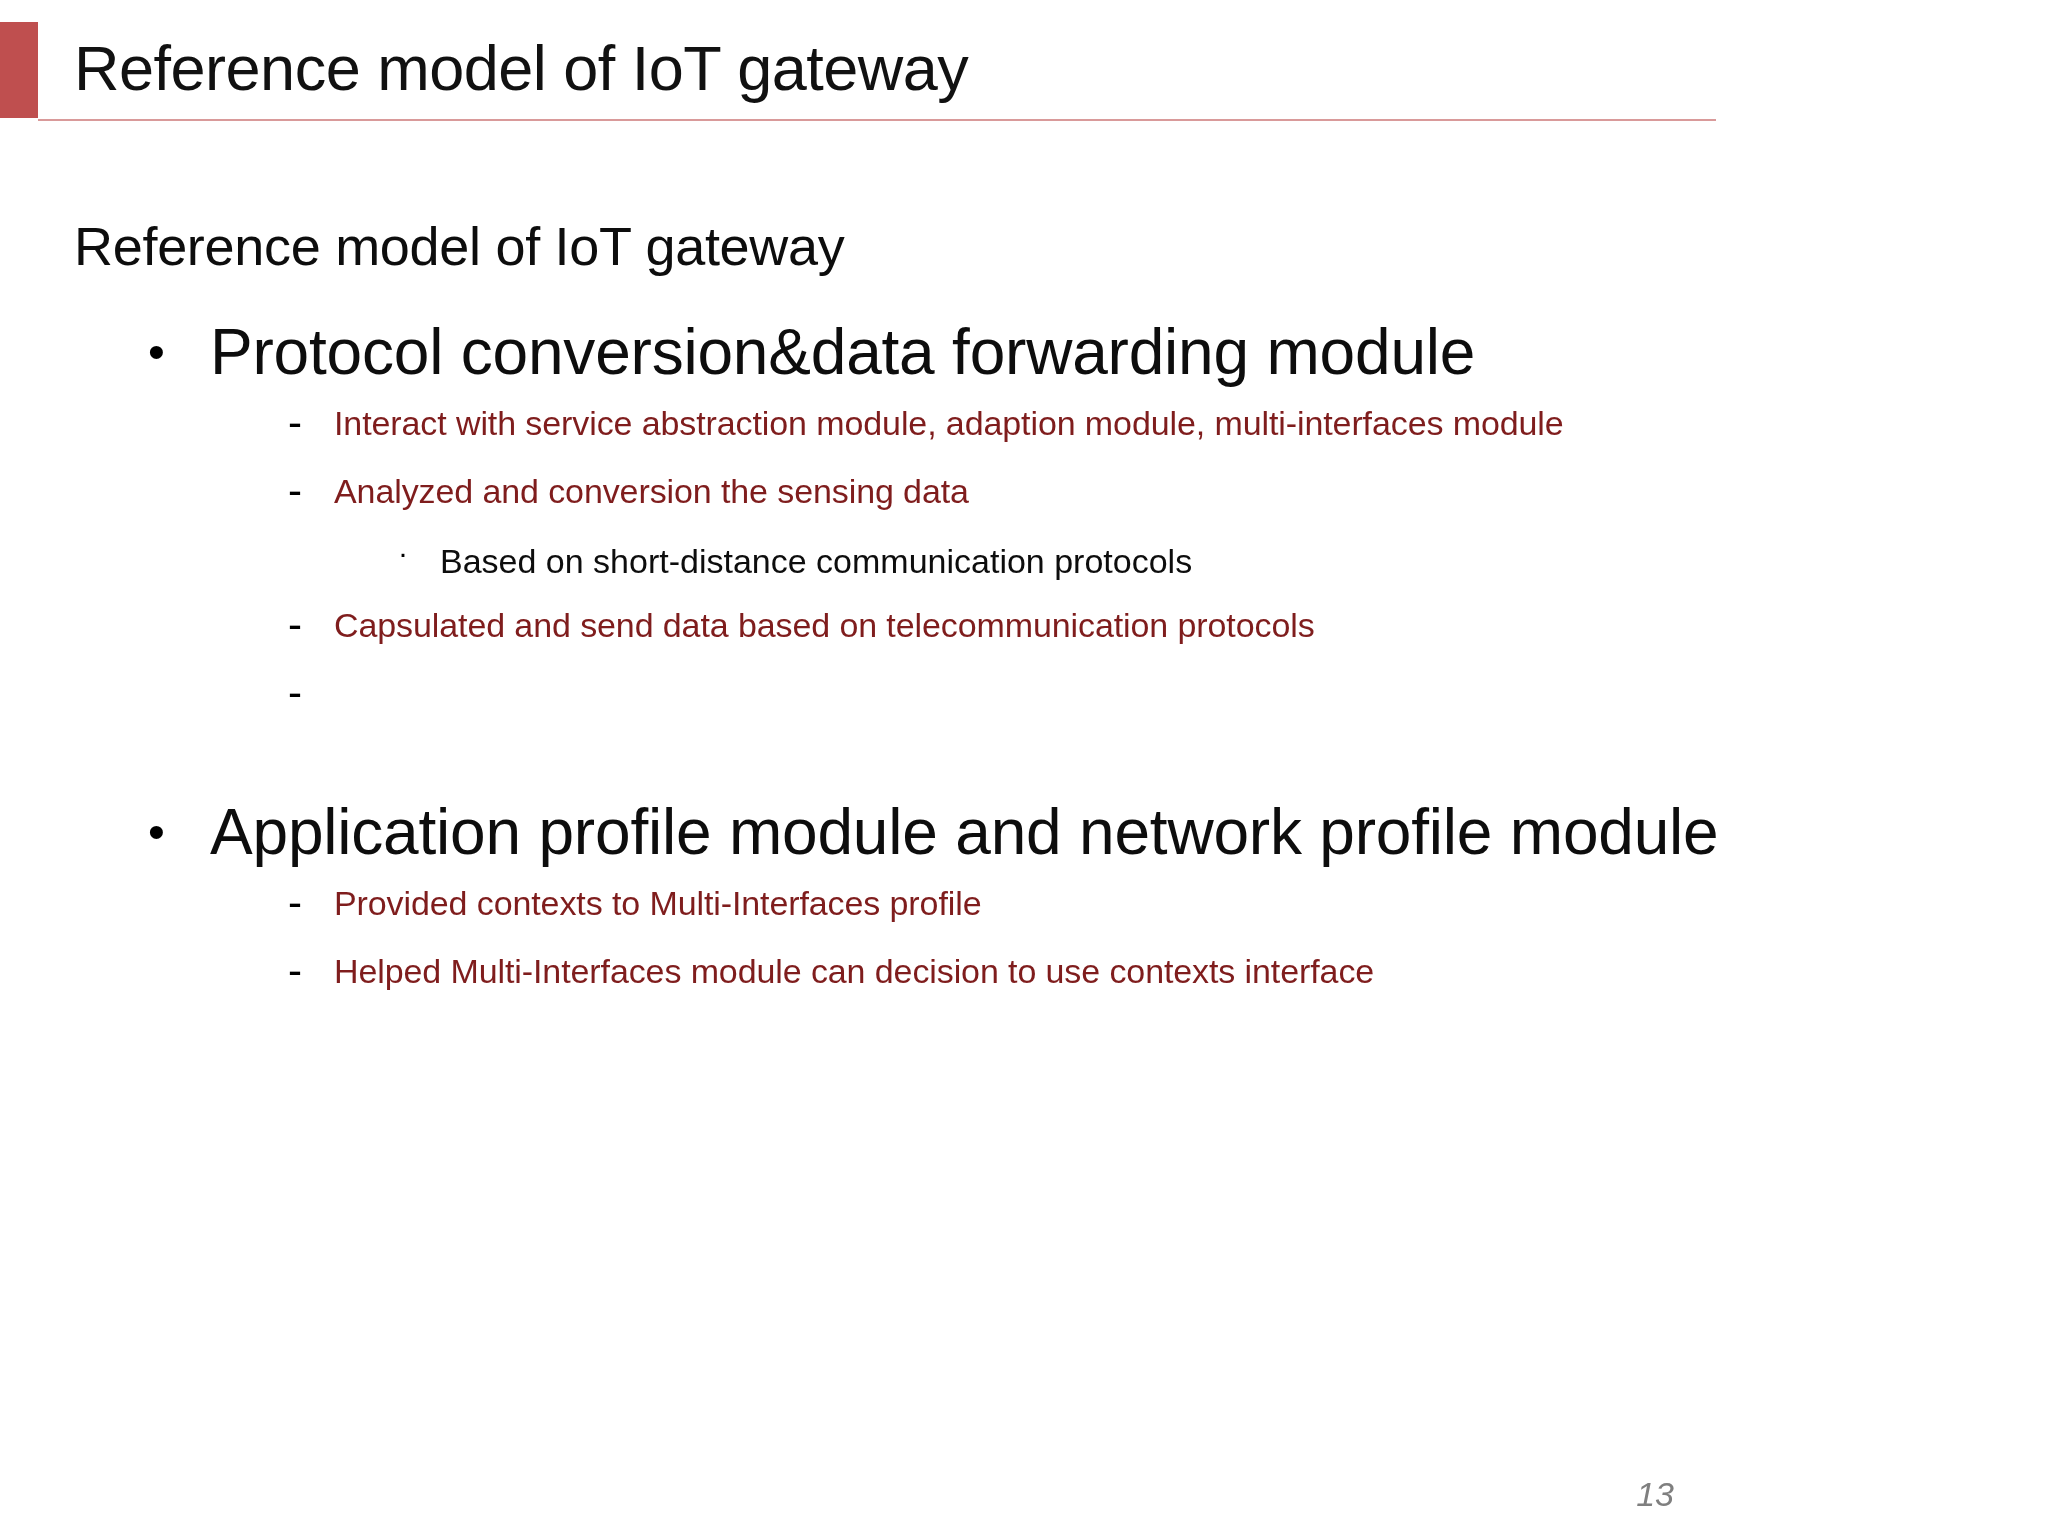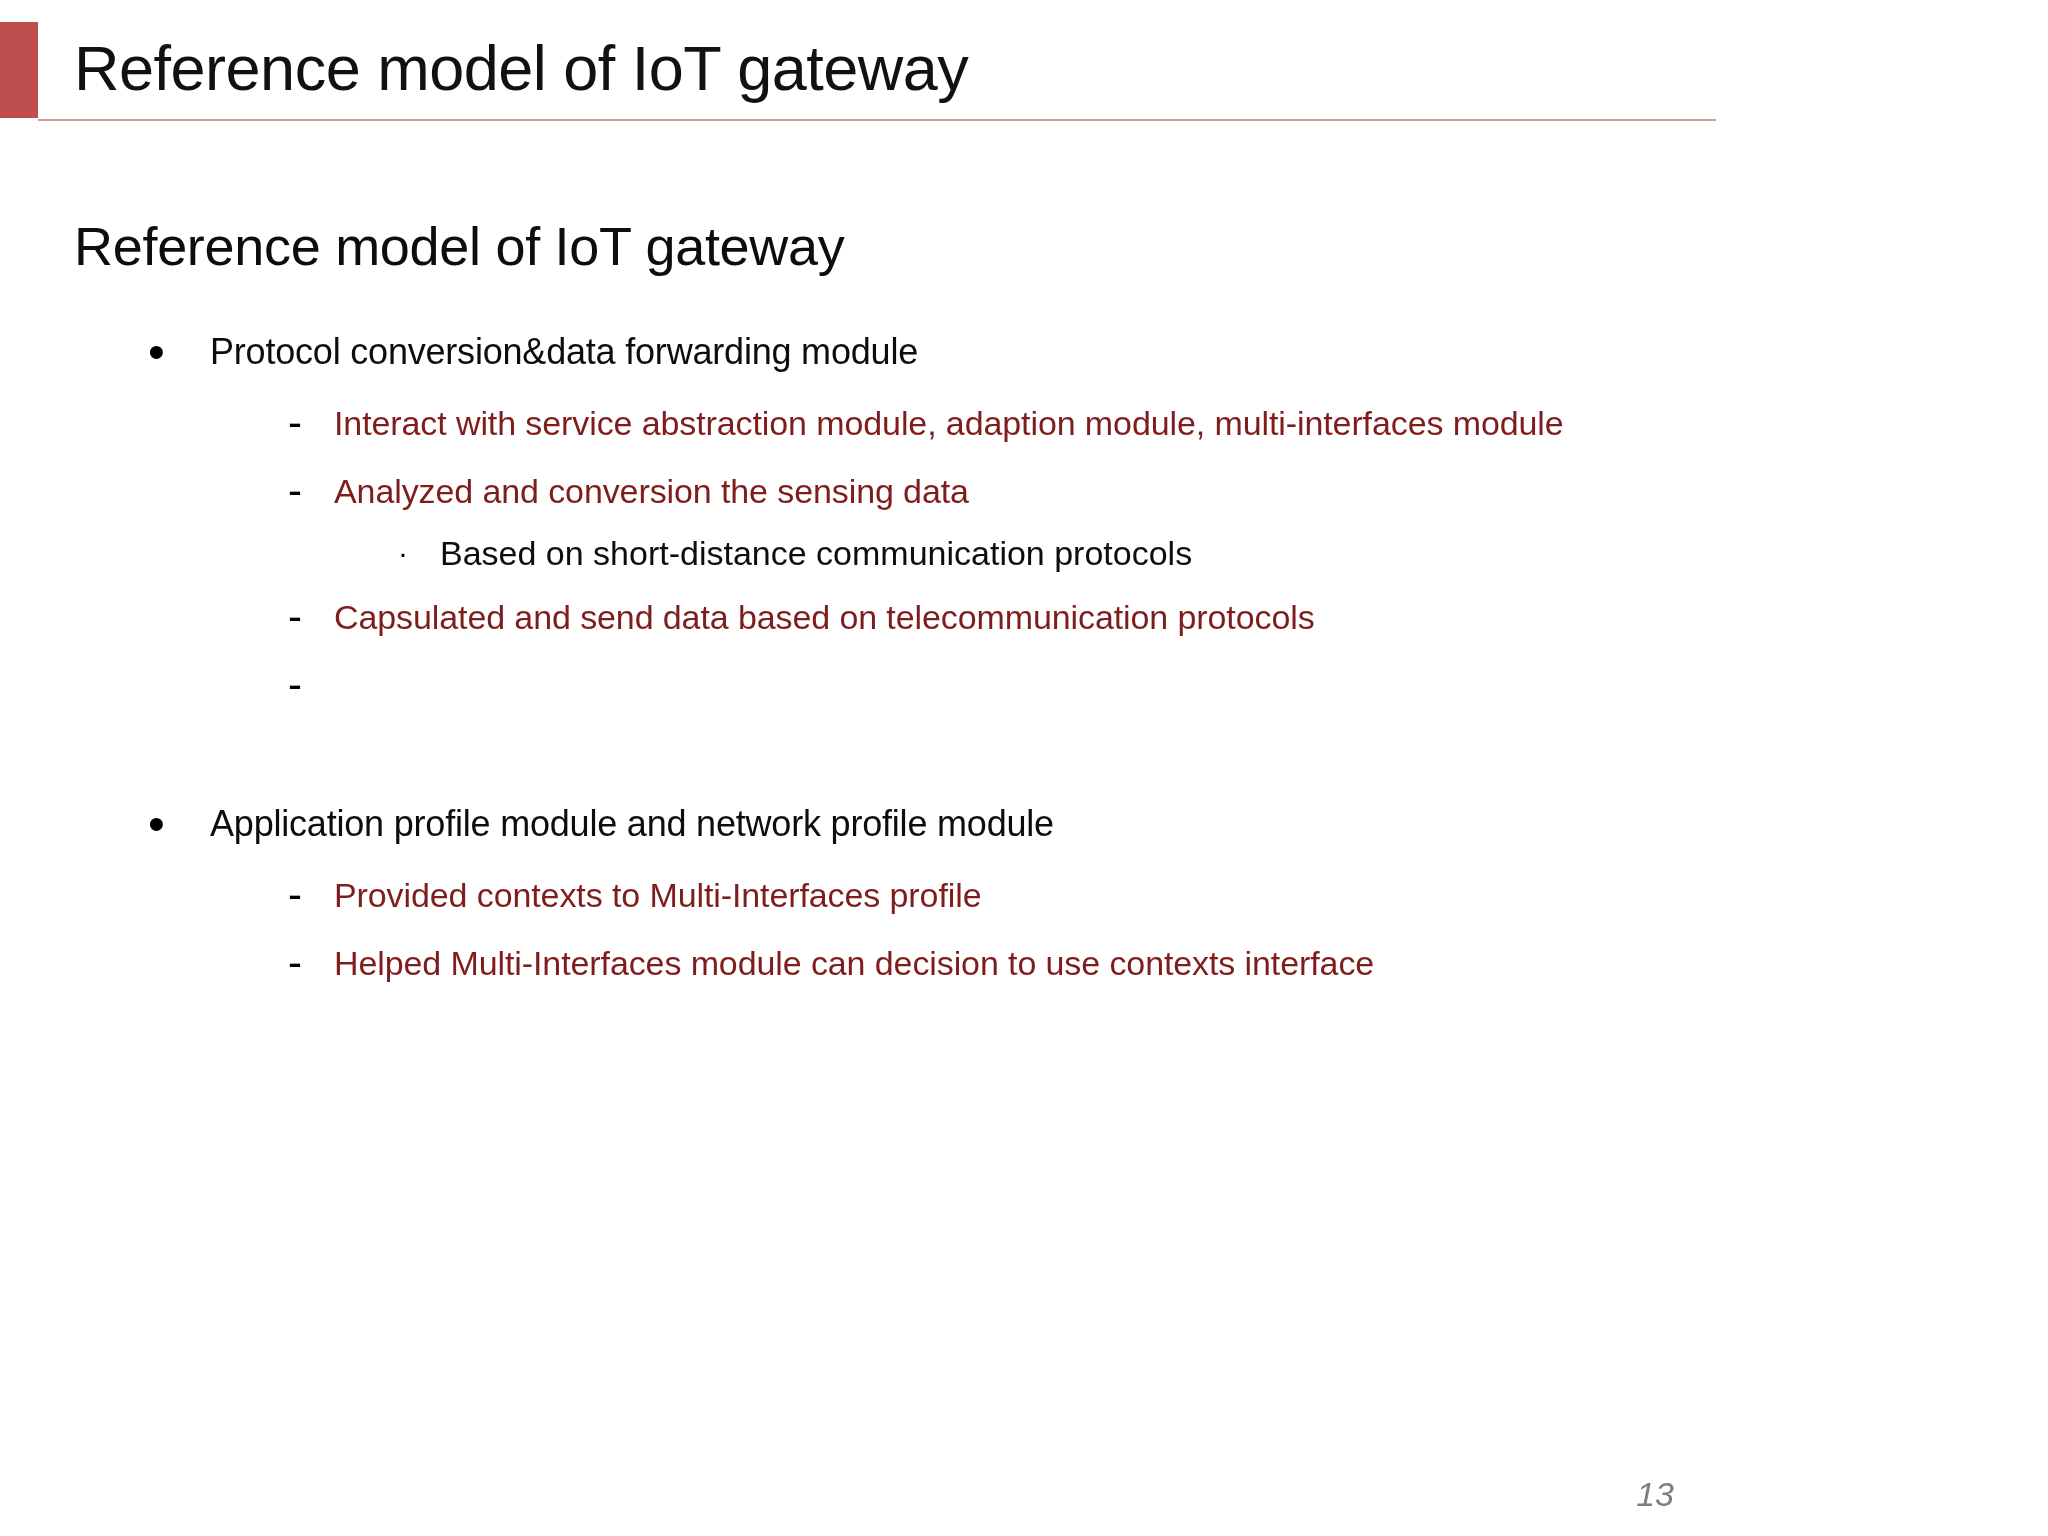--- a/index.html
+++ b/index.html
@@ -90,21 +90,21 @@
   .lvl1 .marker {
     flex: 0 0 auto;
     width: 62px;
     font-size: 48px;
     line-height: 64px;
     text-align: left;
     color: #000;
   }
   .lvl1 .text {
     flex: 1 1 auto;
-    font-size: 36px;
+    font-size: 64px;
     line-height: 64px;
     letter-spacing: -0.2px;
     padding-right: 90px;
     color: #0d0d0d;
   }
 
   
   .lvl2 {
     padding-left: 288px;
     margin-top: 10px;
@@ -136,20 +136,21 @@
     font-size: 30px;
     line-height: 50px;
     color: #000;
   }
   .lvl3 .text {
     flex: 1 1 auto;
     font-size: 34px;
     line-height: 50px;
     padding-right: 90px;
     color: #0d0d0d;
+    margin-top: 8px;
   }
 
   .group-gap {
     height: 58px;
   }
 
   
   .page-number {
     position: absolute;
     right: 42px;

